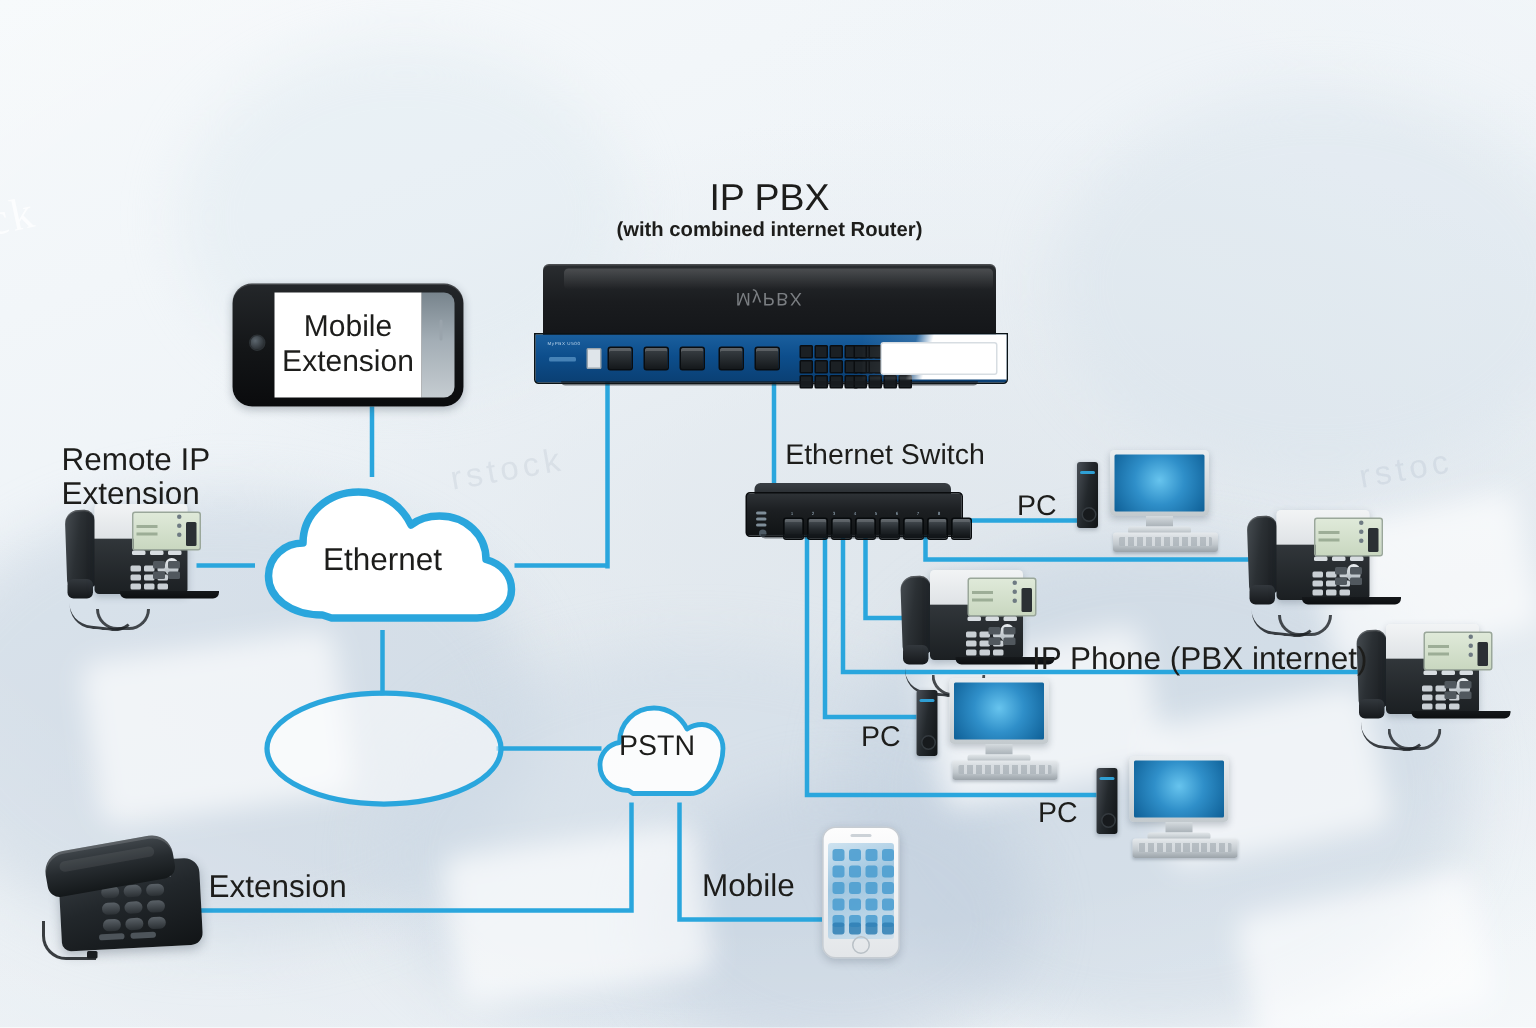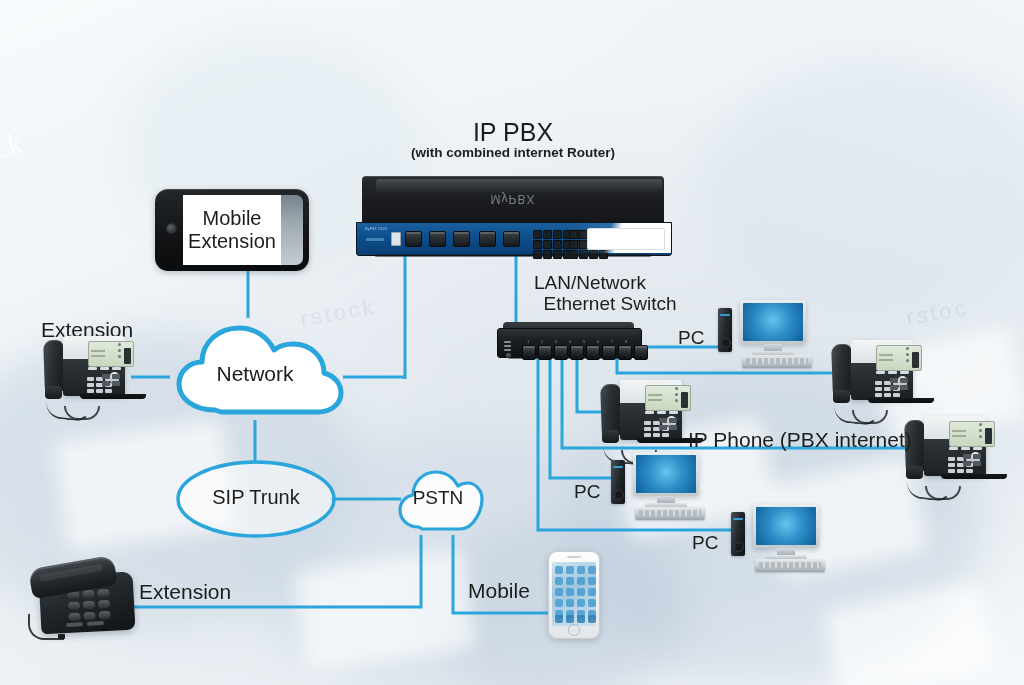--- a/index.html
+++ b/index.html
@@ -321,22 +321,24 @@
         <span style="font-size:20px;display:block;">Extension</span>
       </span>
     </div>
   </div>
 
   <svg style="position:absolute;left:163px;top:318px;width:184px;height:104px;" viewBox="0 0 184 104">
     <path d="M52,92 C30,92 16,80 16,66 C16,53 27,44 39,44 C39,24 56,10 76,10
              C92,10 105,19 111,32 C116,28 123,26 130,26 C148,26 161,39 161,55
              C172,58 178,66 178,75 C178,86 168,94 155,94 L58,94 Z" fill="#ffffff" stroke="#2aa6dd" stroke-width="5" stroke-linejoin="round"></path>
   </svg>
-  <div class="lbl c" style="left:193px;top:362px;width:124px;font-size:21px;">Network</div>
-
+  <div class="lbl c" style="left:193px;top:362px;width:124px;font-size:21px;">Ethernet</div>
+
+  <div class="lbl" style="left:41px;top:295px;font-size:21px;"><span>Remote IP</span>
+  </div>
   <div class="lbl" style="left:41px;top:318px;font-size:21px;">Extension</div>
   <div class="ipph" style="left:44px;top:336px;width:90px;height:86px;">
     <div class="hs"></div>
     <div class="hsb"></div>
     <div class="cord"></div>
     <div class="cord2"></div>
     <div class="body">
       <div class="lcd"></div>
       <div class="lcdl" style="top:14px;"></div>
       <div class="lcdl" style="top:19px;"></div>
@@ -364,22 +366,21 @@
           <i></i>
           <i></i>
           <i></i>
           <i></i>
         </div>
       <div class="sidebtn"></div>
       <div class="base"></div>
     </div>
   </div>
 
-  <div class="lbl c" style="left:516px;top:272px;width:148px;font-size:19px;">LAN/Network</div>
-  <div class="lbl c" style="left:530px;top:293px;width:160px;font-size:19px;">Ethernet Switch</div>
+  <div class="lbl c" style="left:510px;top:293px;width:160px;font-size:19px;">Ethernet Switch</div>
   <div class="sw">
     <div class="lid"></div>
     <div class="body">
       <div class="leds">
           <b></b>
           <b></b>
           <b></b>
         </div>
       <div class="pwr"></div>
       <div class="pn">
@@ -402,21 +403,20 @@
         <span class="p"></span>
         <span class="p"></span>
       </div>
     </div>
     <div class="foot"></div>
   </div>
 
   <svg style="position:absolute;left:174px;top:458px;width:164px;height:82px;" viewBox="0 0 164 82">
     <ellipse cx="82" cy="41" rx="78" ry="37" fill="#ffffff" fill-opacity="0.55" stroke="#2aa6dd" stroke-width="3.5"></ellipse>
   </svg>
-  <div class="lbl c" style="left:192px;top:486px;width:128px;font-size:20px;">SIP Trunk</div>
 
   <svg style="position:absolute;left:392px;top:461px;width:92px;height:78px;" viewBox="0 0 92 78">
     <path d="M27,66 C15,66 8,58 8,49 C8,41 14,35 21,34 C21,21 31,11 44,11
              C54,11 62,17 66,25 C69,23 72,22 76,22 C84,22 90,30 90,38
              C90,49 82,68 68,68 L30,68 Z" fill="#ffffff" fill-opacity="0.9" stroke="#2aa6dd" stroke-width="3.2" stroke-linejoin="round"></path>
   </svg>
   <div class="lbl c" style="left:398px;top:487px;width:80px;font-size:19px;">PSTN</div>
 
   <div class="land">
     <div class="bd"></div>

